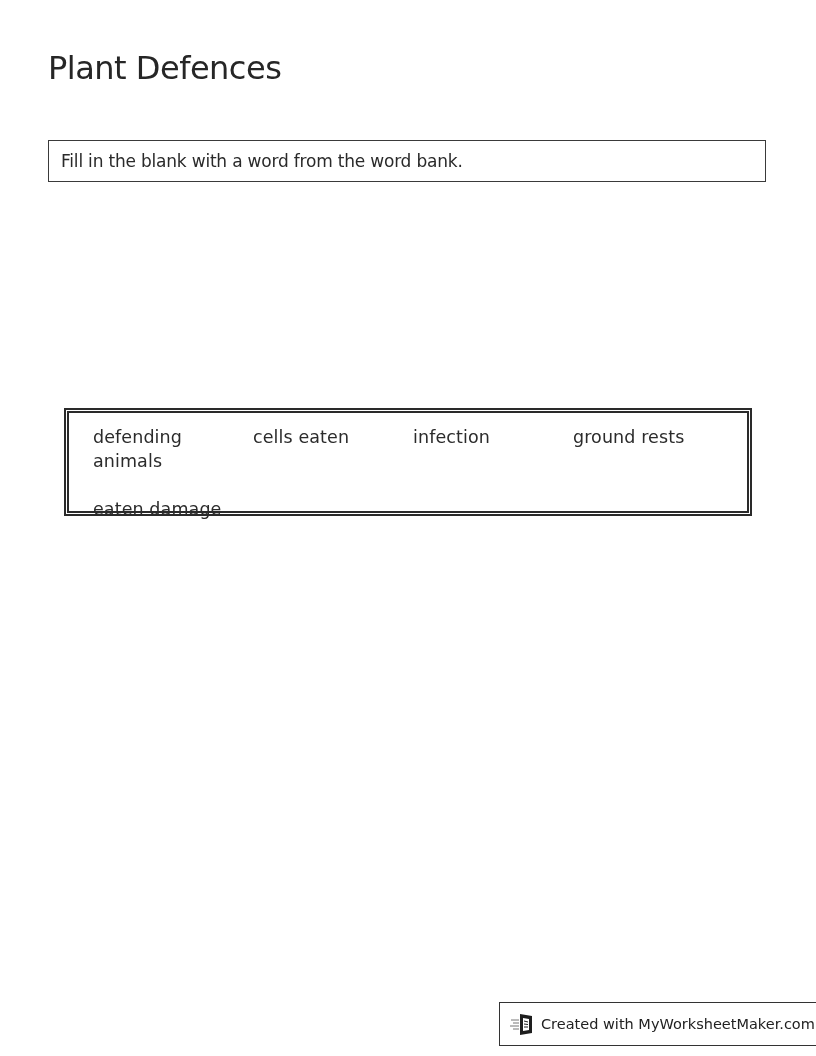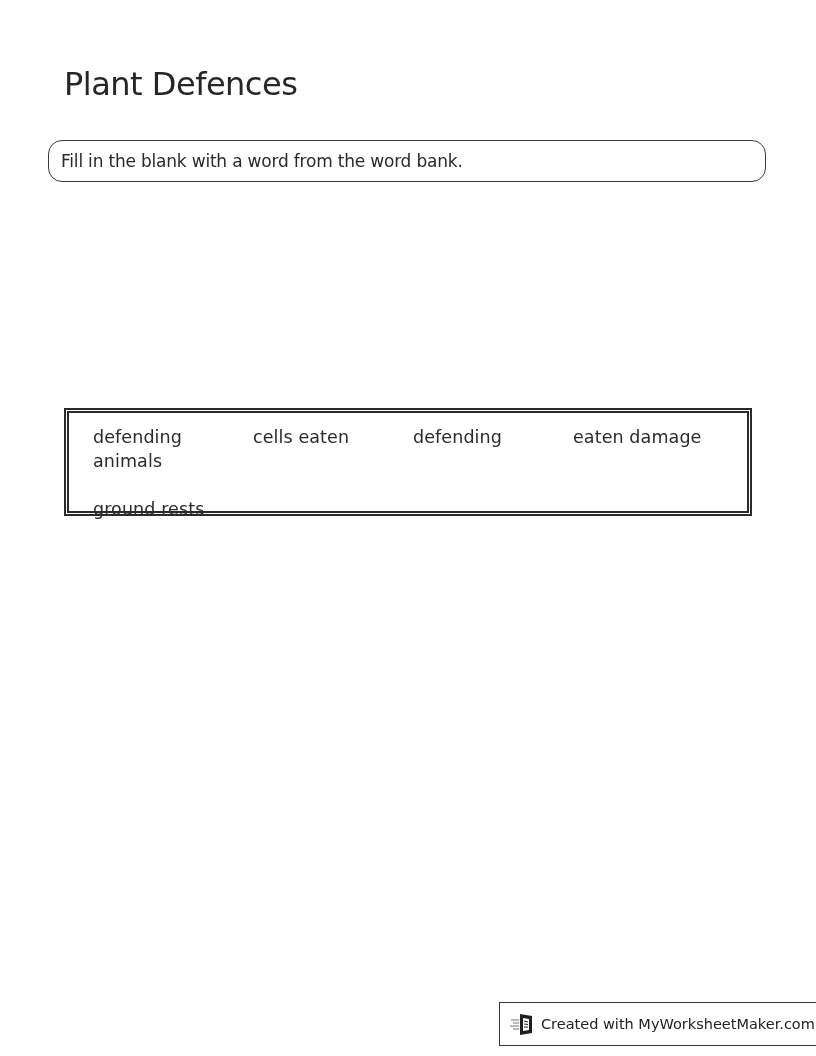--- a/index.html
+++ b/index.html
@@ -12,36 +12,36 @@
       height: 1056px;
       position: relative;
       overflow: hidden;
       font-family: "DejaVu Sans", sans-serif;
       color: #2b2b2b;
     }
     .page-title {
       position: absolute;
       left: 48px;
       top: 48px;
-      margin: 16px;
+      margin: 0;
       font-size: 32px;
       font-weight: normal;
       letter-spacing: -0.5px;
       color: #262626;
       line-height: 40px;
     }
     .instructions {
       position: absolute;
       left: 48px;
       top: 140px;
       width: 718px;
       height: 42px;
       box-sizing: border-box;
       border: 1.5px solid #3a3a3a;
-      border-radius: 14px;
+      border-radius: 0;
       padding: 0 12px;
       display: flex;
       align-items: center;
       font-size: 17px;
       color: #2a2a2a;
       letter-spacing: -0.2px;
     }
     .word-bank {
       position: absolute;
       left: 64px;
@@ -92,23 +92,23 @@
 <h1 class="page-title">Plant Defences</h1>
 
 <div class="instructions">
   <span>Fill in the blank with a word from the word bank.</span>
 </div>
 
 <div class="word-bank">
   <div class="word-bank-grid">
     <span style="width:110px;">defending animals</span>
     <span>cells eaten</span>
-    <span>defending</span>
+    <span>infection</span>
+    <span>ground rests</span>
     <span>eaten damage</span>
-    <span>ground rests</span>
   </div>
 </div>
 
 <div class="footer-badge">
   <span class="logo">
     <svg width="26" height="24" viewBox="0 0 26 24">
       <line x1="1" y1="8" x2="9" y2="8" stroke="#777" stroke-width="1"></line>
       <line x1="3" y1="11" x2="9" y2="11" stroke="#777" stroke-width="1"></line>
       <line x1="0" y1="14" x2="9" y2="14" stroke="#777" stroke-width="1"></line>
       <line x1="3" y1="17" x2="9" y2="17" stroke="#777" stroke-width="1"></line>

